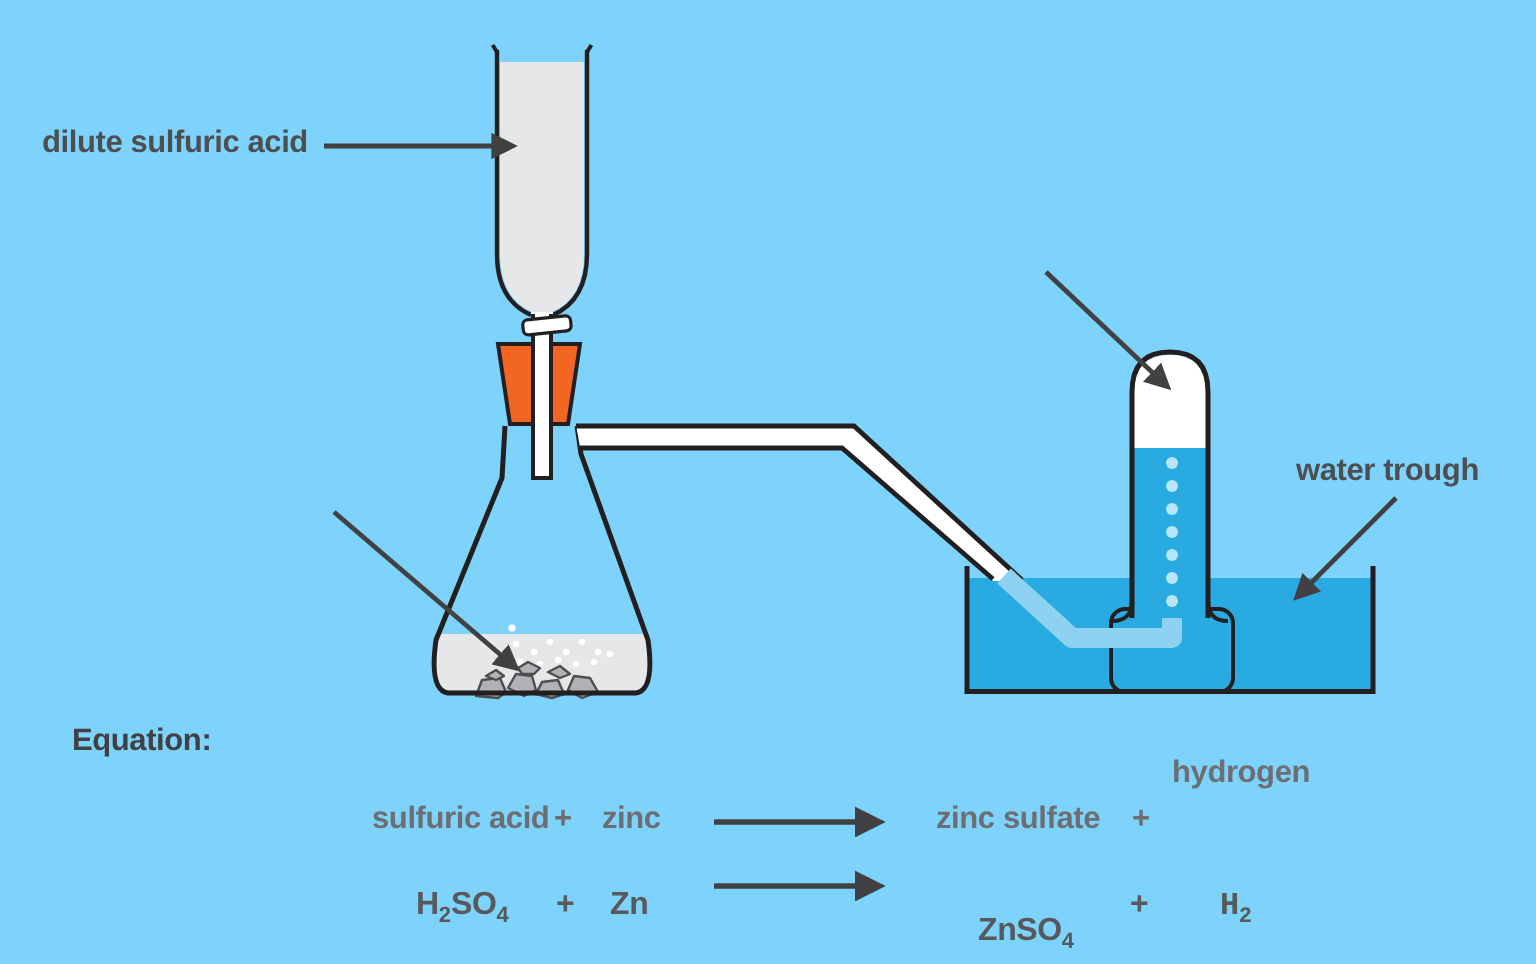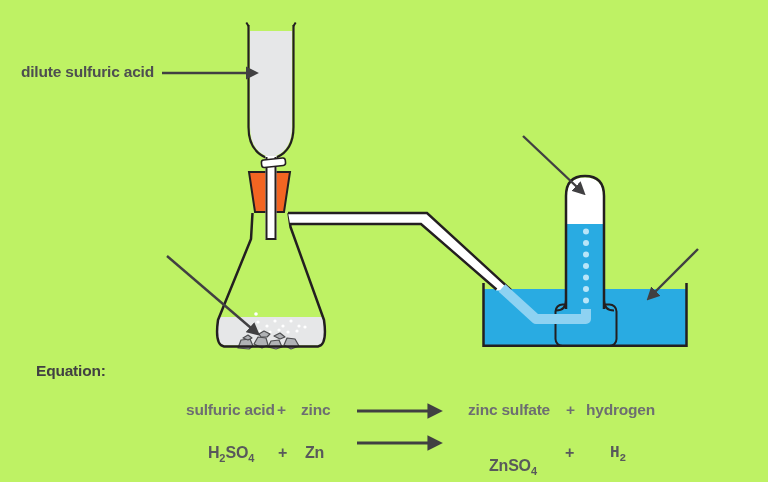--- a/index.html
+++ b/index.html
@@ -1,16 +1,16 @@
 <!DOCTYPE html>
 <html><head>
 <meta charset="utf-8">
 <style>
   html,body{margin:0;padding:0;background:#fff;}
-  #stage{position:relative;width:768px;height:482px;background:#bef264;overflow:hidden;
+  #stage{position:relative;width:768px;height:482px;background:#7dd3fc;overflow:hidden;
          font-family:"Liberation Sans",sans-serif;}
   #stage svg{position:absolute;left:0;top:0;}
   .lbl{position:absolute;font-weight:bold;font-size:15.5px;color:#4d4e50;
        letter-spacing:-0.2px;white-space:nowrap;line-height:18px;}
   .eqh{color:#414042;}
   .eqw{color:#6d6e71;}
   .eqf{color:#58595b;font-size:16px;margin-top:12px;}
   .sub{font-size:11px;vertical-align:-4px;letter-spacing:0;}
 </style>
 </head>
@@ -107,29 +107,30 @@
       <line x1="698" y1="249" x2="655" y2="292" marker-end="url(#ah)"></line>
     </g>
 
     <g stroke="#414042" stroke-width="2.8" fill="none">
       <line x1="357" y1="411" x2="429" y2="411" marker-end="url(#ah)"></line>
       <line x1="357" y1="443" x2="429" y2="443" marker-end="url(#ah)"></line>
     </g>
   </svg>
 
   <div class="lbl" style="left:21px;top:63px;">dilute sulfuric acid</div>
+  <div class="lbl" style="left:648px;top:227px;">water trough</div>
 
   <div class="lbl eqh" style="left:36px;top:362px;">Equation:</div>
 
   <div class="lbl eqw" style="left:186px;top:401px;">sulfuric acid</div>
   <div class="lbl eqw" style="left:277px;top:401px;">+</div>
   <div class="lbl eqw" style="left:301px;top:401px;text-align:right;">zinc</div>
   <div class="lbl eqw" style="left:468px;top:401px;">zinc sulfate</div>
   <div class="lbl eqw" style="left:566px;top:401px;">+</div>
-  <div class="lbl eqw" style="left:586px;top:401px;">hydrogen</div>
+  <div class="lbl eqw" style="left:586px;top:378px;">hydrogen</div>
 
   <div class="lbl eqf" style="left:208px;top:432px;"><span>H</span><sub class="sub">2</sub><span>SO</span><sub class="sub">4</sub></div>
   <div class="lbl eqf" style="left:278px;top:432px;">+</div>
   <div class="lbl eqf" style="left:305px;top:432px;">Zn</div>
   <div class="lbl eqf" style="left:489px;top:445px;"><span>ZnSO</span><sub class="sub">4</sub></div>
   <div class="lbl eqf" style="left:565px;top:432px;">+</div>
   <div class="lbl eqf" style="left:610px;top:432px;font-family:Liberation Mono, monospace;"><span>H</span><sub class="sub">2</sub></div>
 
 </div>
 

